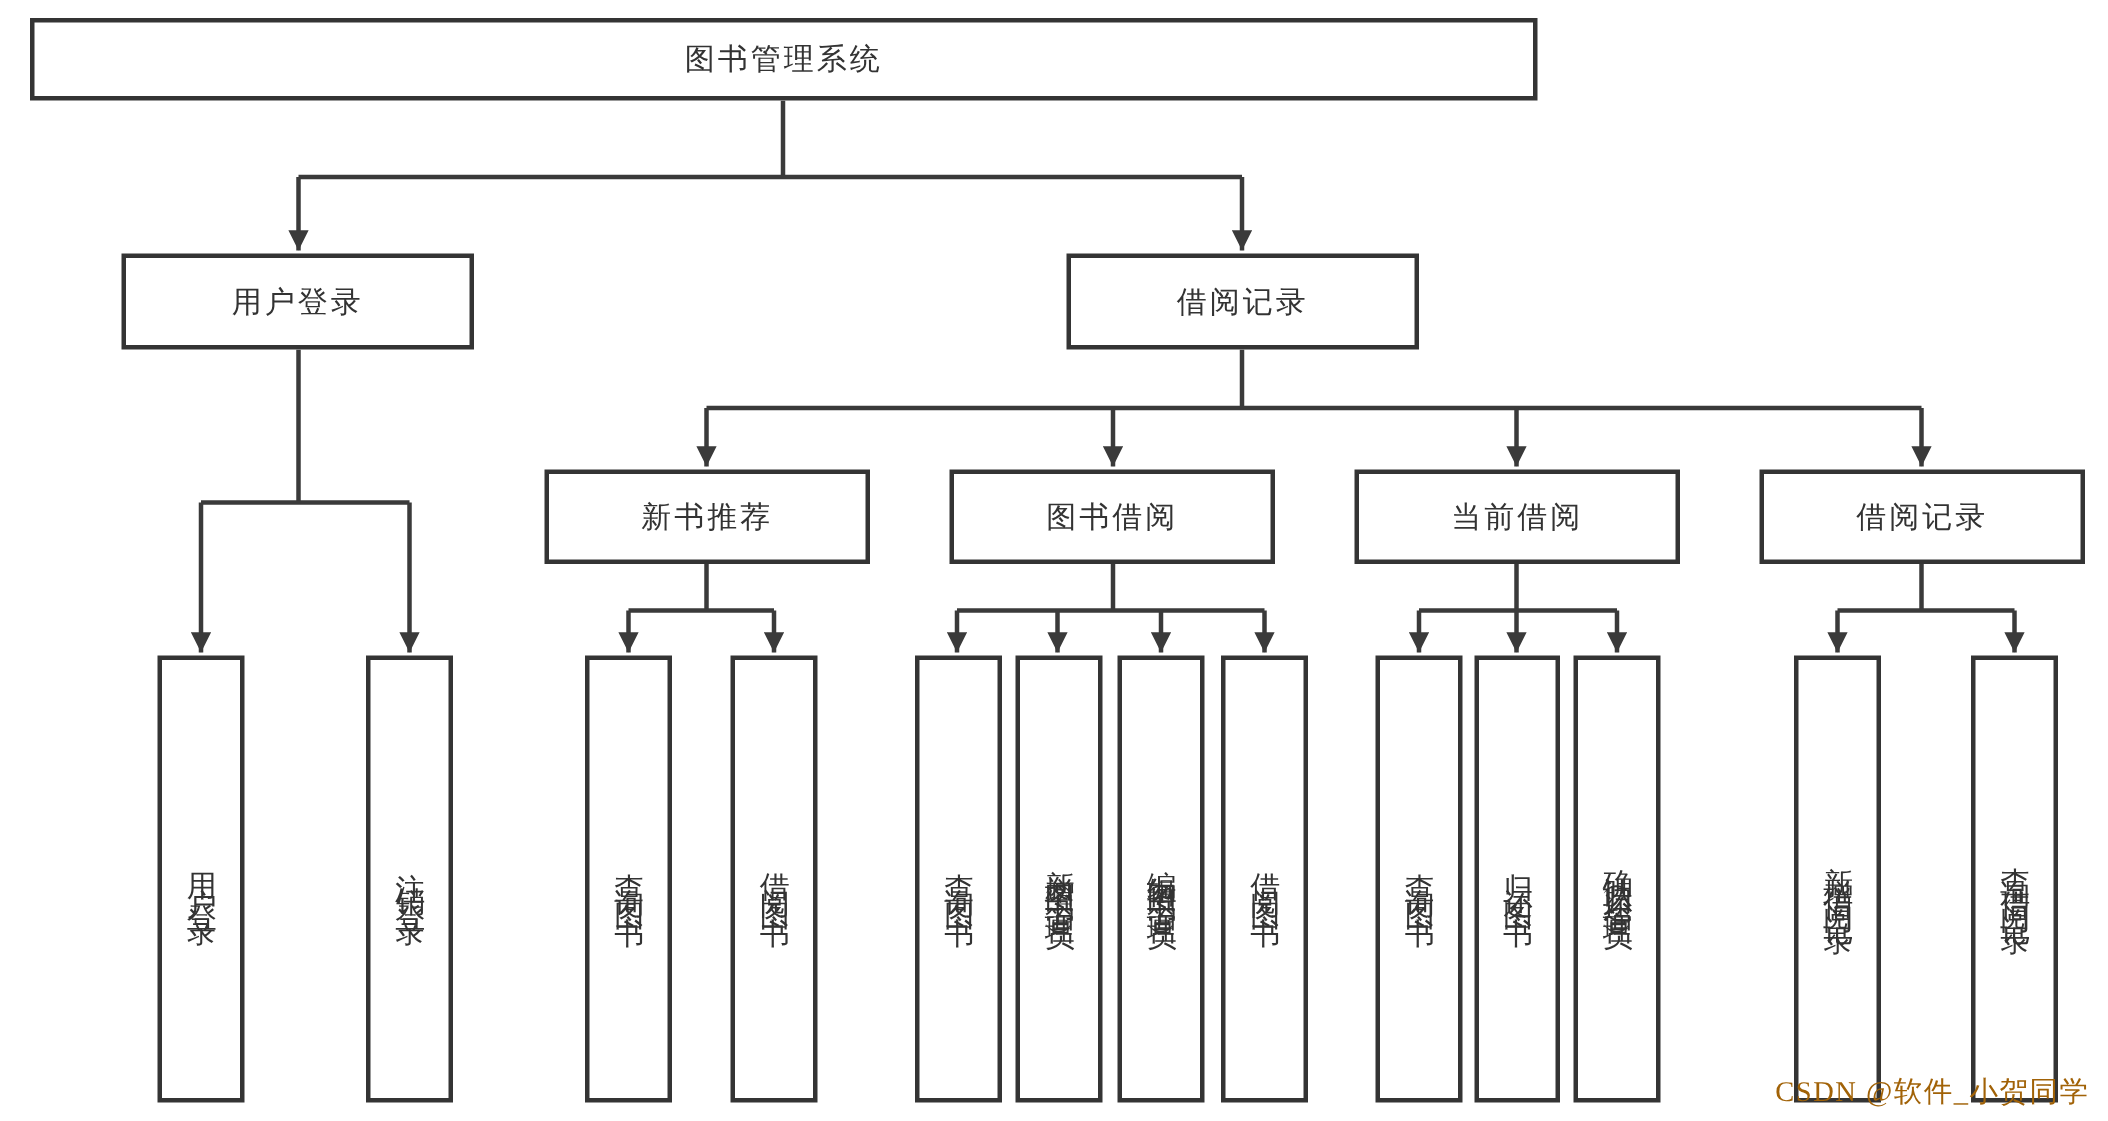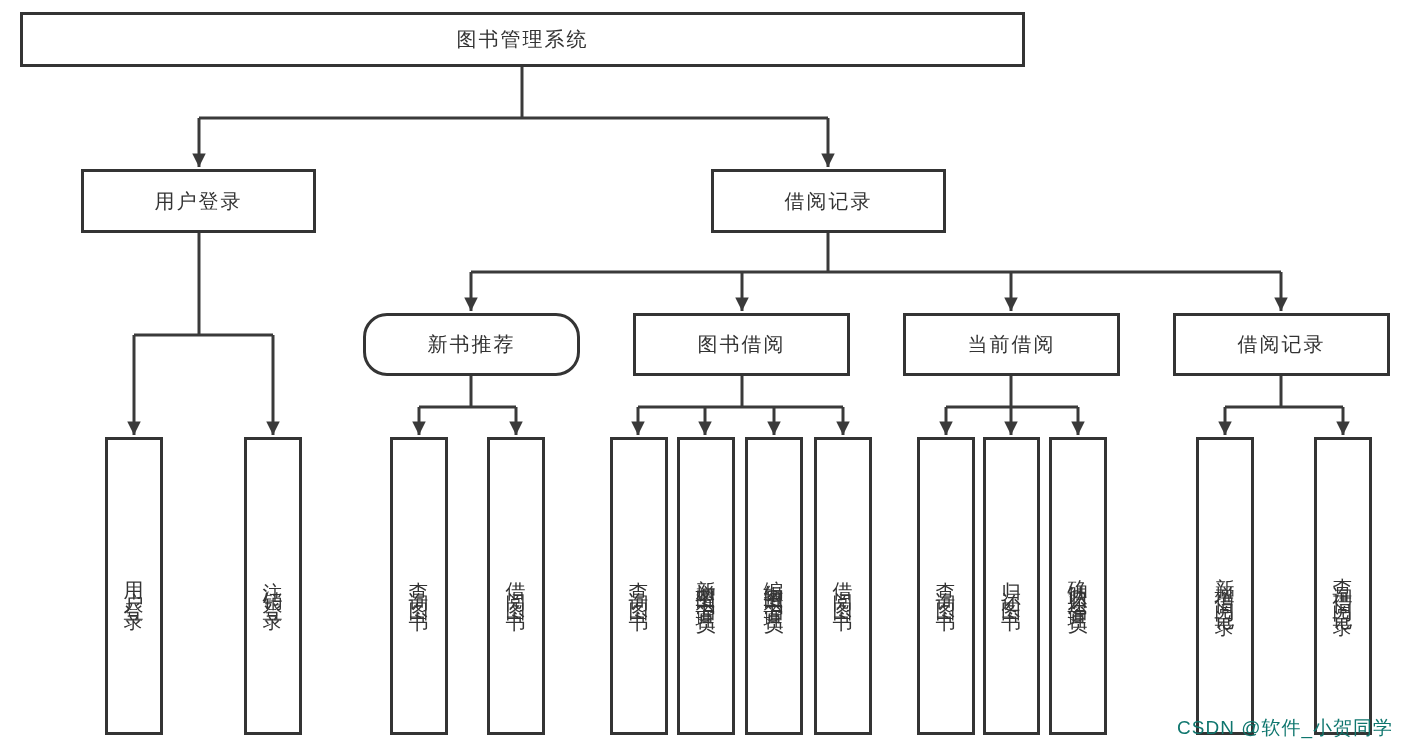--- a/index.html
+++ b/index.html
@@ -1,20 +1,20 @@
 <!DOCTYPE html>
 <html><head>
 <meta charset="utf-8">
 <style>
   html,body{margin:0;padding:0;background:#fff;}
   #canvas{
     position:relative;
     width:1405px;height:747px;
     background:#fff;
-    font-family:Liberation Sans, sans-serif;
+    font-family:Liberation Serif, serif;
     overflow:hidden;
   }
   #connectors{position:absolute;left:0;top:0;width:1405px;height:747px;}
   .hnode{
     position:absolute;
     box-sizing:border-box;
     border:3px solid #343434;
     background:#fff;
     display:flex;align-items:center;justify-content:center;
     font-size:20px;color:#333;
@@ -31,21 +31,21 @@
     writing-mode:vertical-rl;
     text-orientation:mixed;
     font-size:20px;color:#333;
     letter-spacing:10px;
     line-height:1;
   }
   #watermark{
     position:absolute;
     right:12px;bottom:6px;
     font-size:19px;
-    color:#0f766e;
+    color:#a16207;
     letter-spacing:1px;
     white-space:nowrap;
   }
 </style>
 </head>
 <body>
 
 <div id="canvas">
 
   <svg id="connectors" viewBox="0 0 1405 747" xmlns="http://www.w3.org/2000/svg">
@@ -96,21 +96,21 @@
       <path d="M1225 407 V435" marker-end="url(#arrow)"></path>
       <path d="M1343 407 V435" marker-end="url(#arrow)"></path>
     </g>
   </svg>
 
   <div class="hnode" style="left:20px;top:12px;width:1005px;height:55px;">图书管理系统</div>
 
   <div class="hnode" style="left:81px;top:169px;width:235px;height:64px;">用户登录</div>
   <div class="hnode" style="left:711px;top:169px;width:235px;height:64px;">借阅记录</div>
 
-  <div class="hnode" style="left:363px;top:313px;width:217px;height:63px;border-radius:24px;">新书推荐</div>
+  <div class="hnode" style="left:363px;top:313px;width:217px;height:63px;">新书推荐</div>
   <div class="hnode" style="left:903px;top:313px;width:217px;height:63px;">当前借阅</div>
   <div class="hnode" style="left:633px;top:313px;width:217px;height:63px;">图书借阅</div>
   <div class="hnode" style="left:1173px;top:313px;width:217px;height:63px;">借阅记录</div>
 
   <div class="leaf" style="left:105px;">用户登录</div>
   <div class="leaf" style="left:244px;">注销登录</div>
 
   <div class="leaf" style="left:390px;">查询图书</div>
   <div class="leaf" style="left:487px;">借阅图书</div>
 

